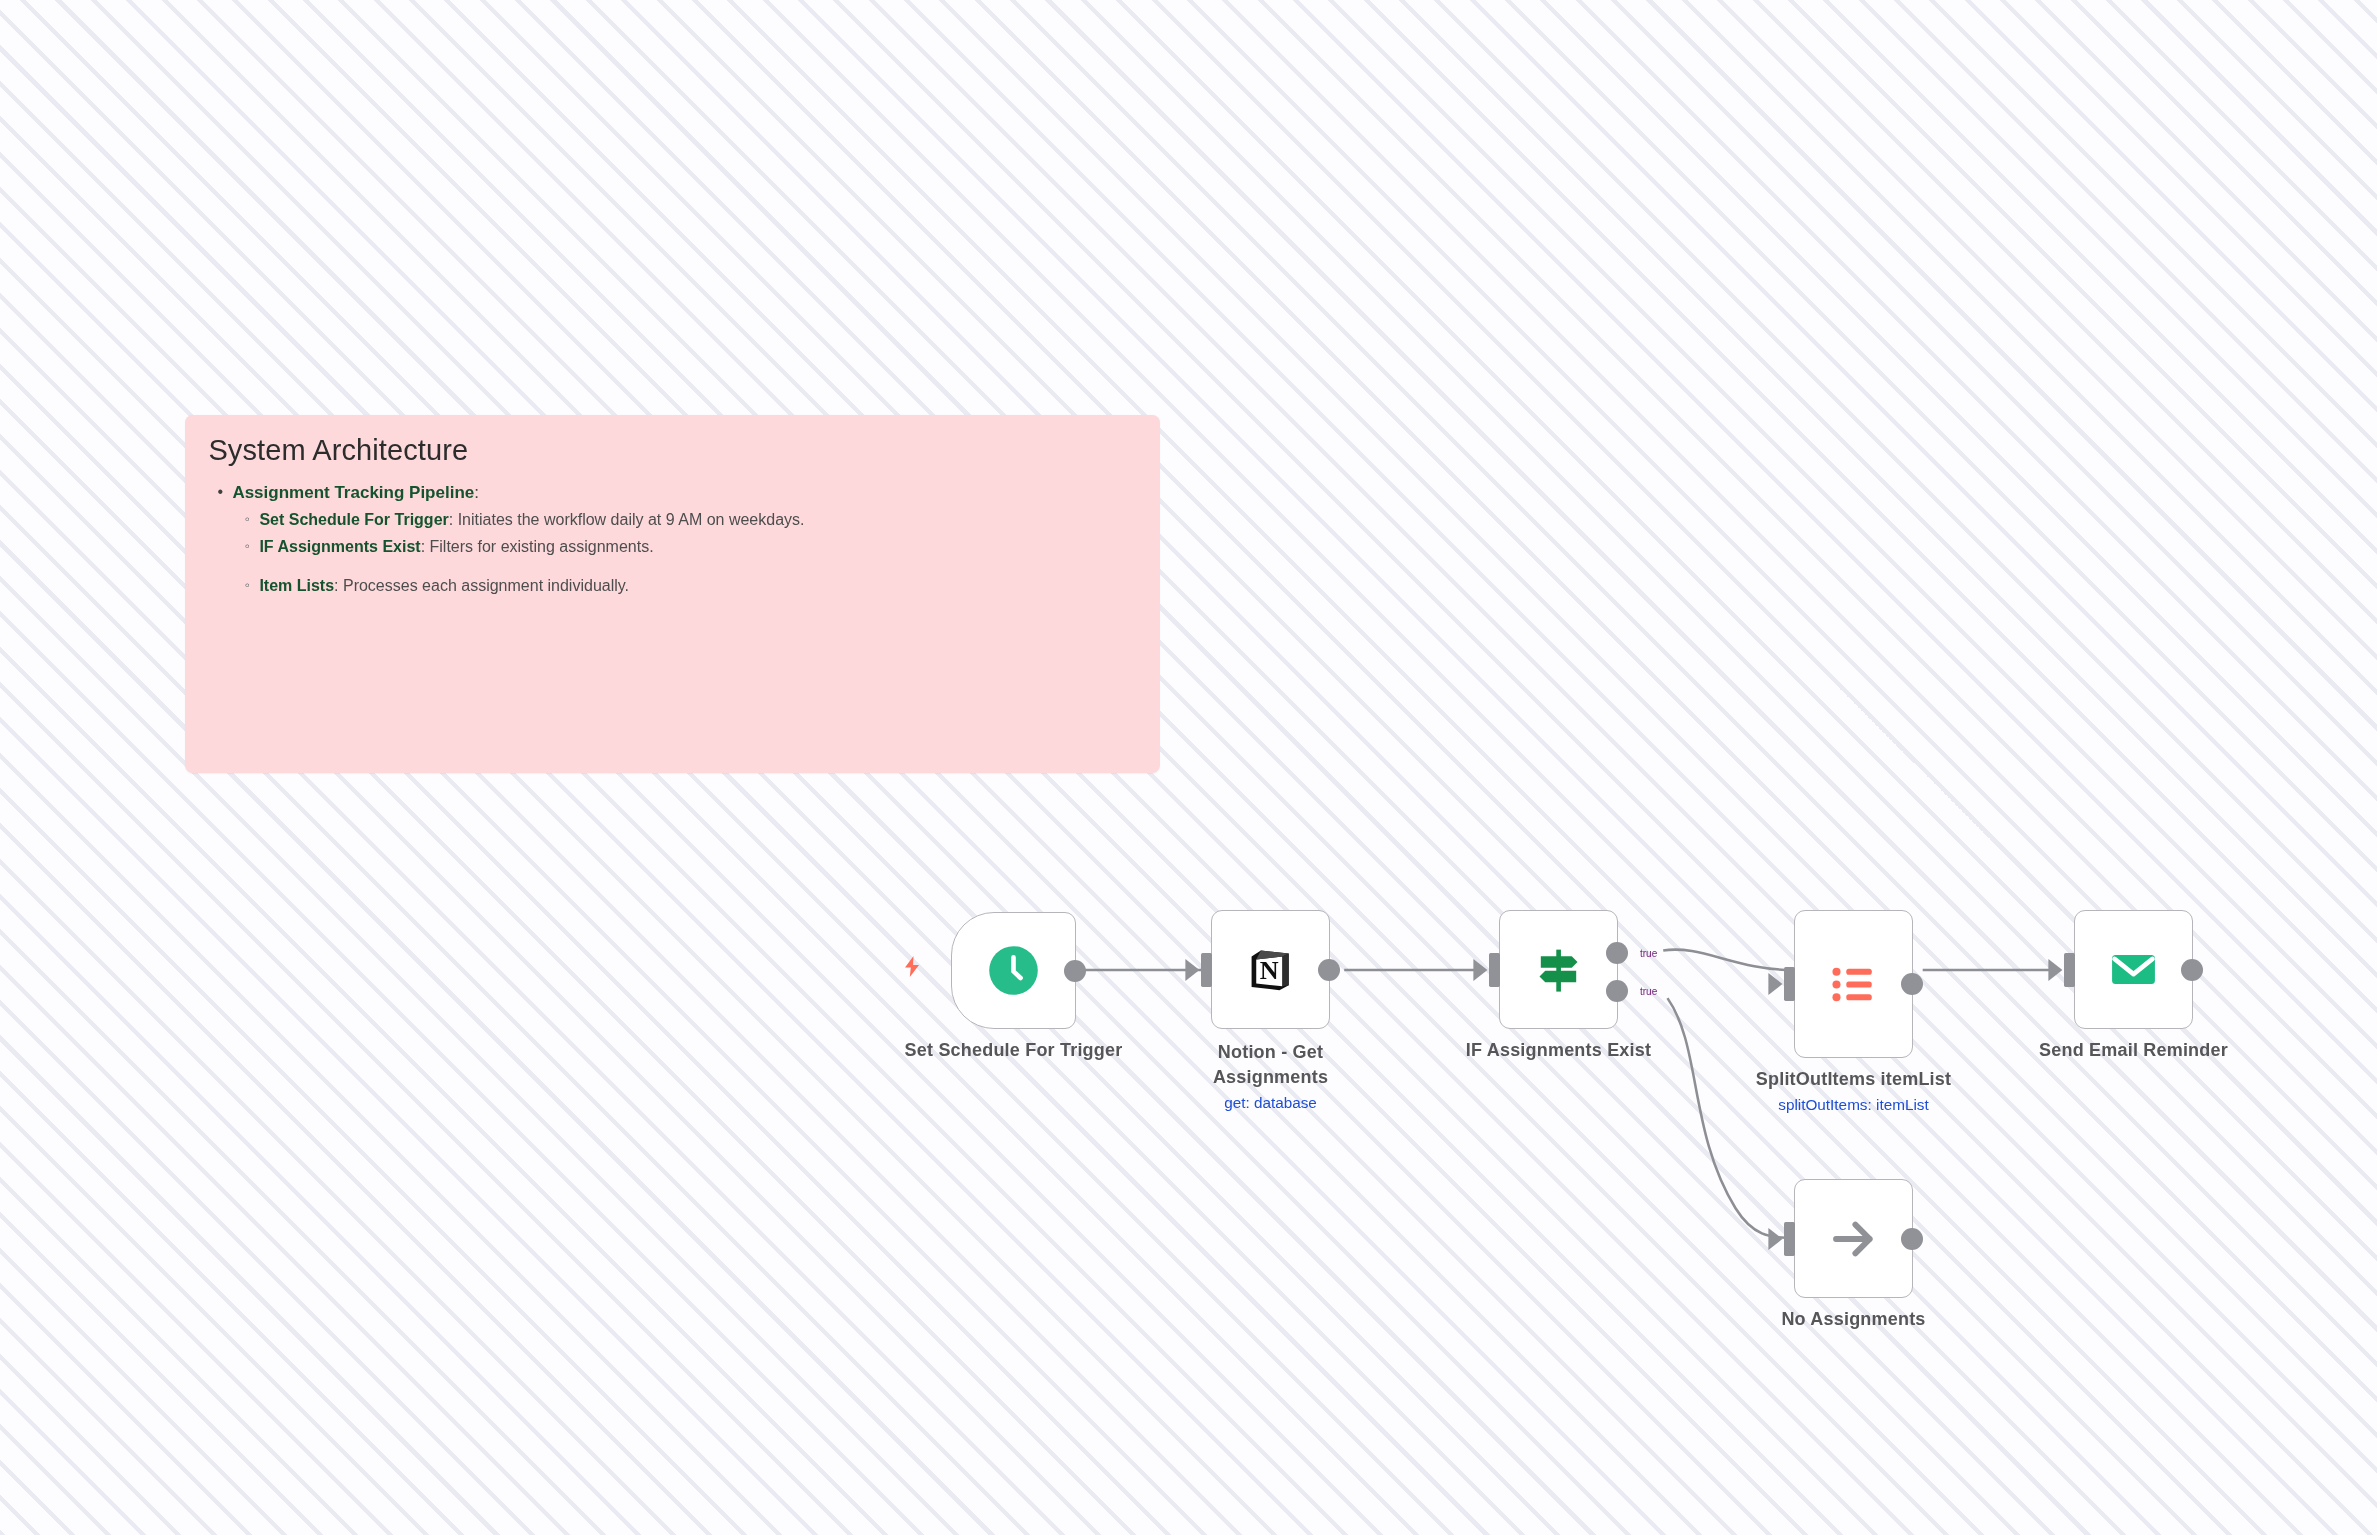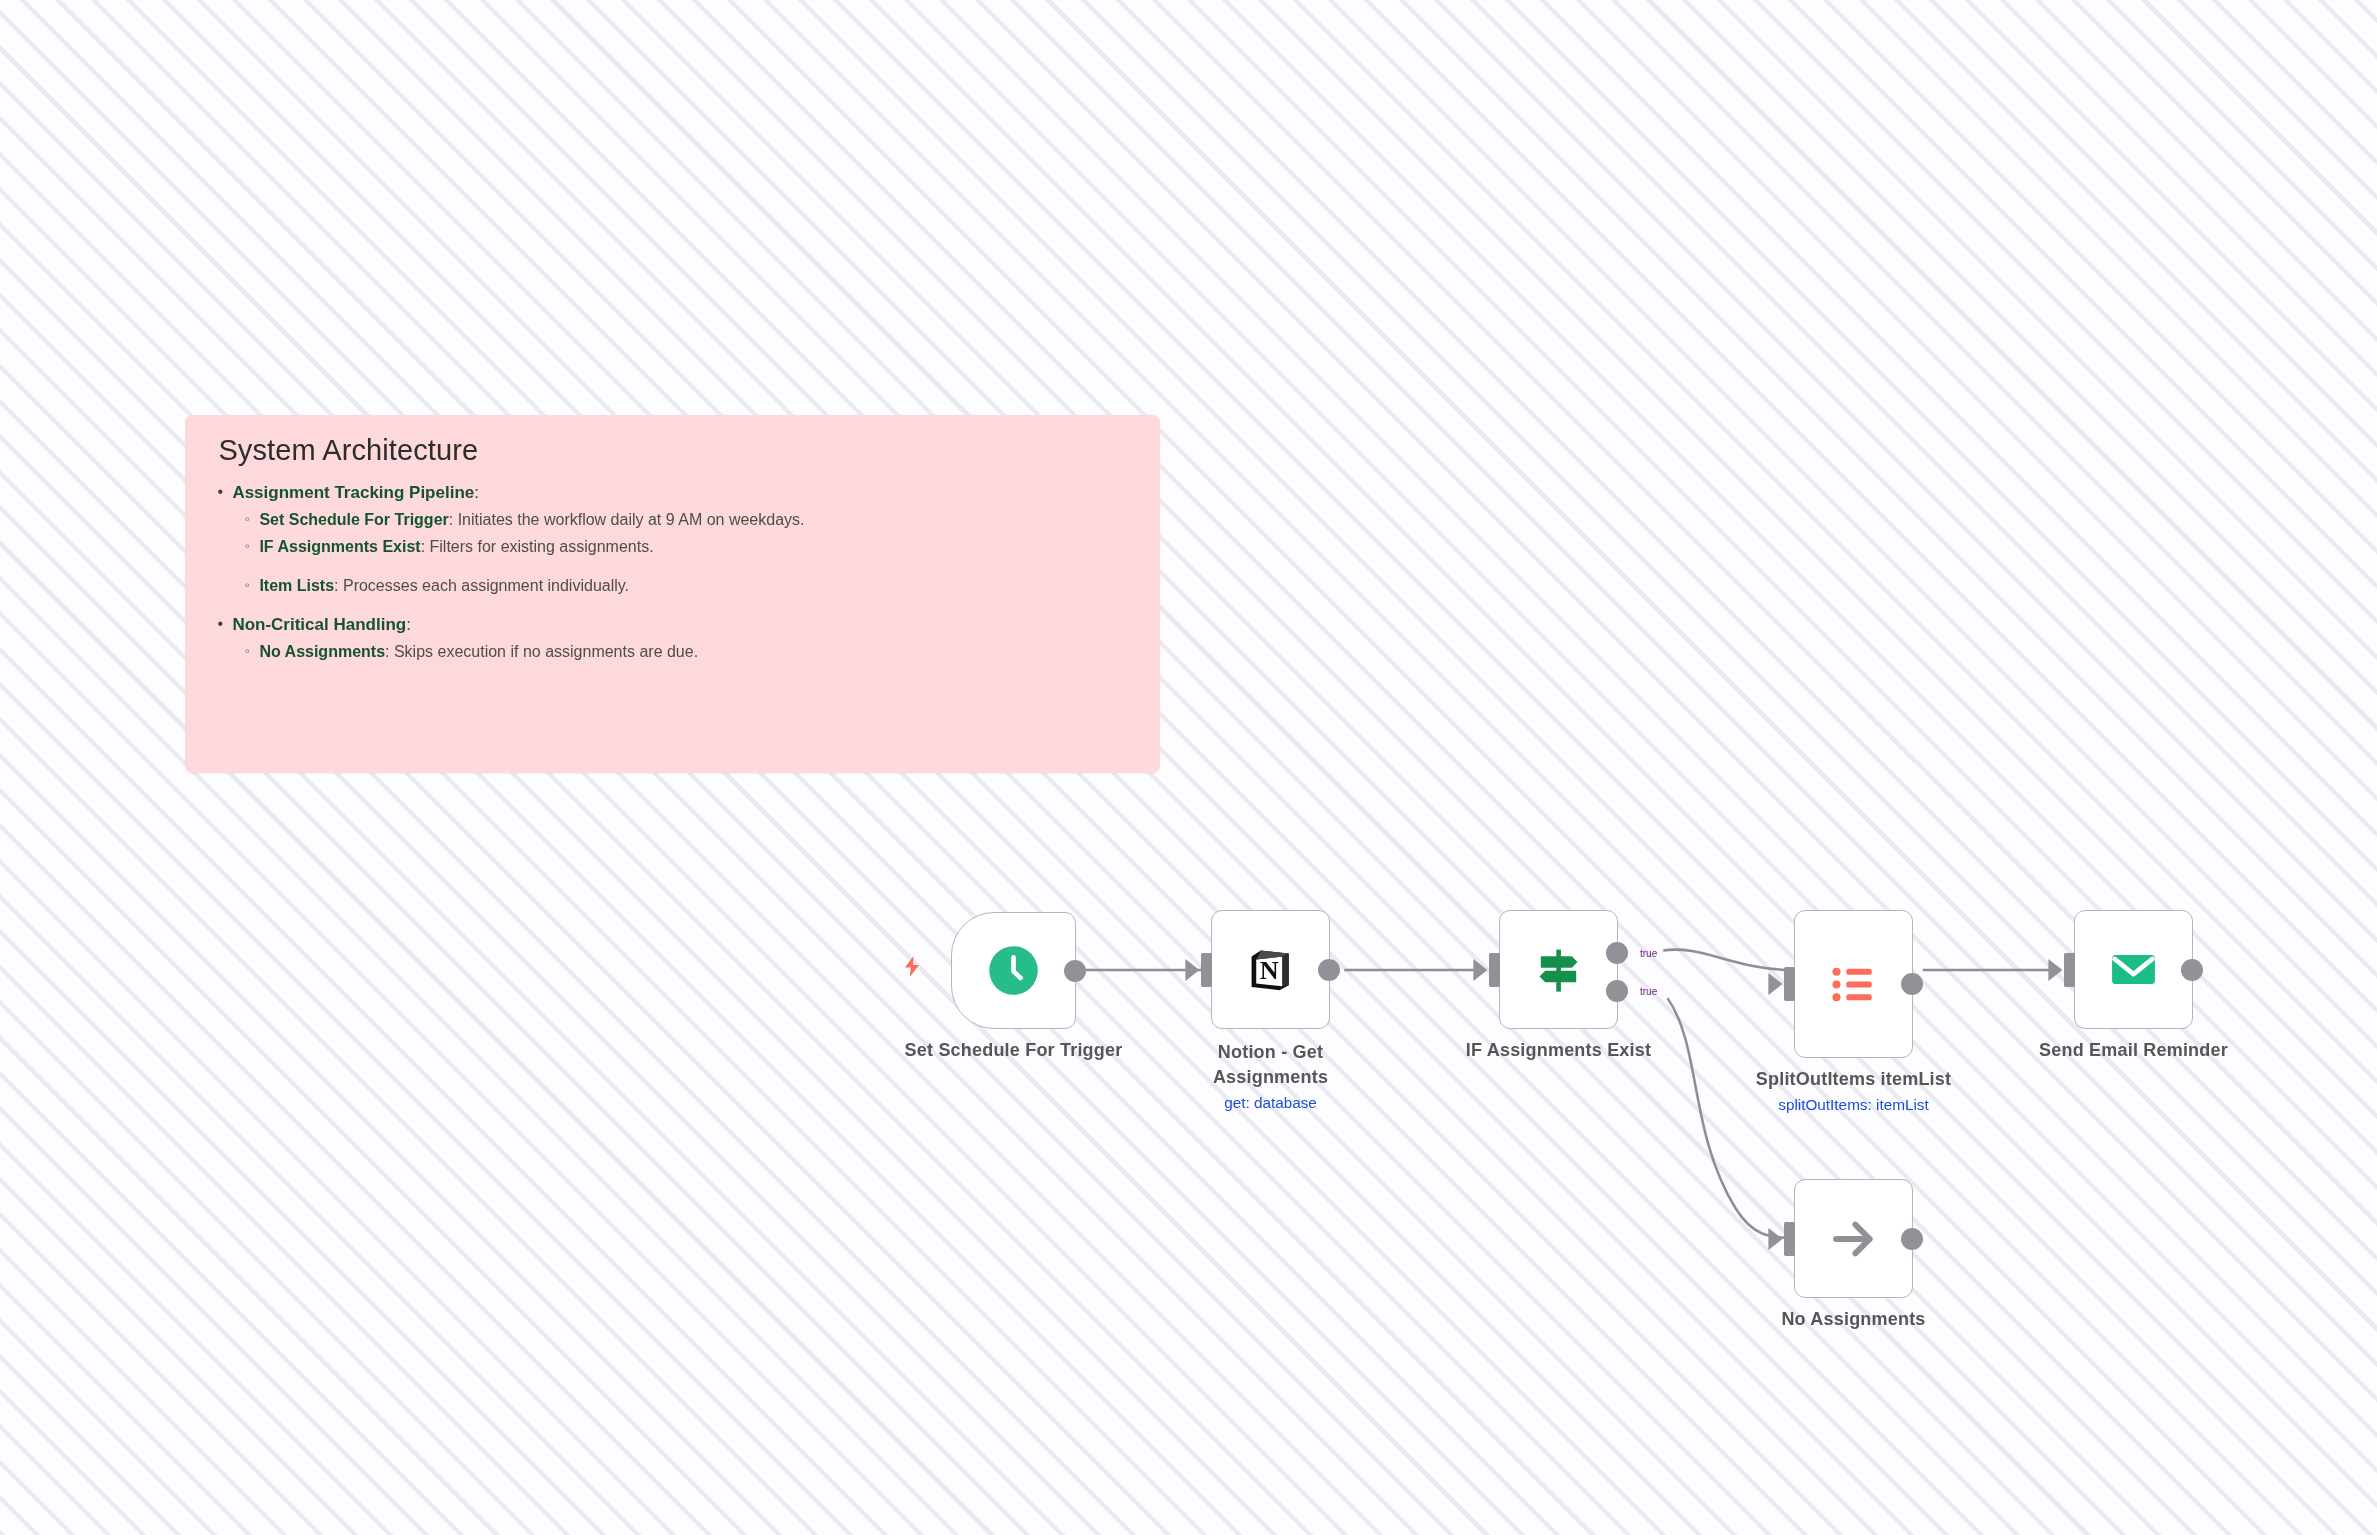--- a/index.html
+++ b/index.html
@@ -40,21 +40,21 @@
     background: #fdd9dc;
     border-radius: 7.7px;
     box-sizing: border-box;
     padding: 19px 25.5px 8.5px 20.4px;
     box-shadow: 0 0.9px 1.7px rgba(0,0,0,0.05);
   }
   .note-title {
     font-size: 29px;
     font-weight: 400;
     color: #2c2c2c;
-    margin: 0 0 12px 13px;
+    margin: 0 0 12px 3px;
     letter-spacing: 0.1px;
   }
   .note-list {
     list-style: none;
     margin: 0;
     padding: 0;
   }
   .note-group {
     margin-bottom: 12px;
   }
@@ -200,26 +200,20 @@
           <div class="note-l2"><span class="bold-term">IF Assignments Exist</span><span>: Filters for existing assignments.</span></div>
         </div>
       </div>
 
       <div class="note-group">
         <div class="note-sub">
           <div class="note-l2"><span class="bold-term">Item Lists</span><span>: Processes each assignment individually.</span></div>
         </div>
       </div>
 
-      <div class="note-group">
-        <div class="note-l1"><span class="bold-term">Non-Critical Handling</span><span>:</span></div>
-        <div class="note-sub">
-          <div class="note-l2"><span class="bold-term">No Assignments</span><span>: Skips execution if no assignments are due.</span></div>
-        </div>
-      </div>
 
     </div>
   </div>
 
   <svg style="position:absolute;left:0;top:0;width:2377px;height:1536px;pointer-events:none;" viewBox="0 0 2794 1805" width="2377" height="1536">
 
     <path d="M1265,1140 L1415,1140" stroke="#8d8f95" stroke-width="3" fill="none"></path>
 
     <path d="M1580,1140 L1745,1140" stroke="#8d8f95" stroke-width="3" fill="none"></path>
 

